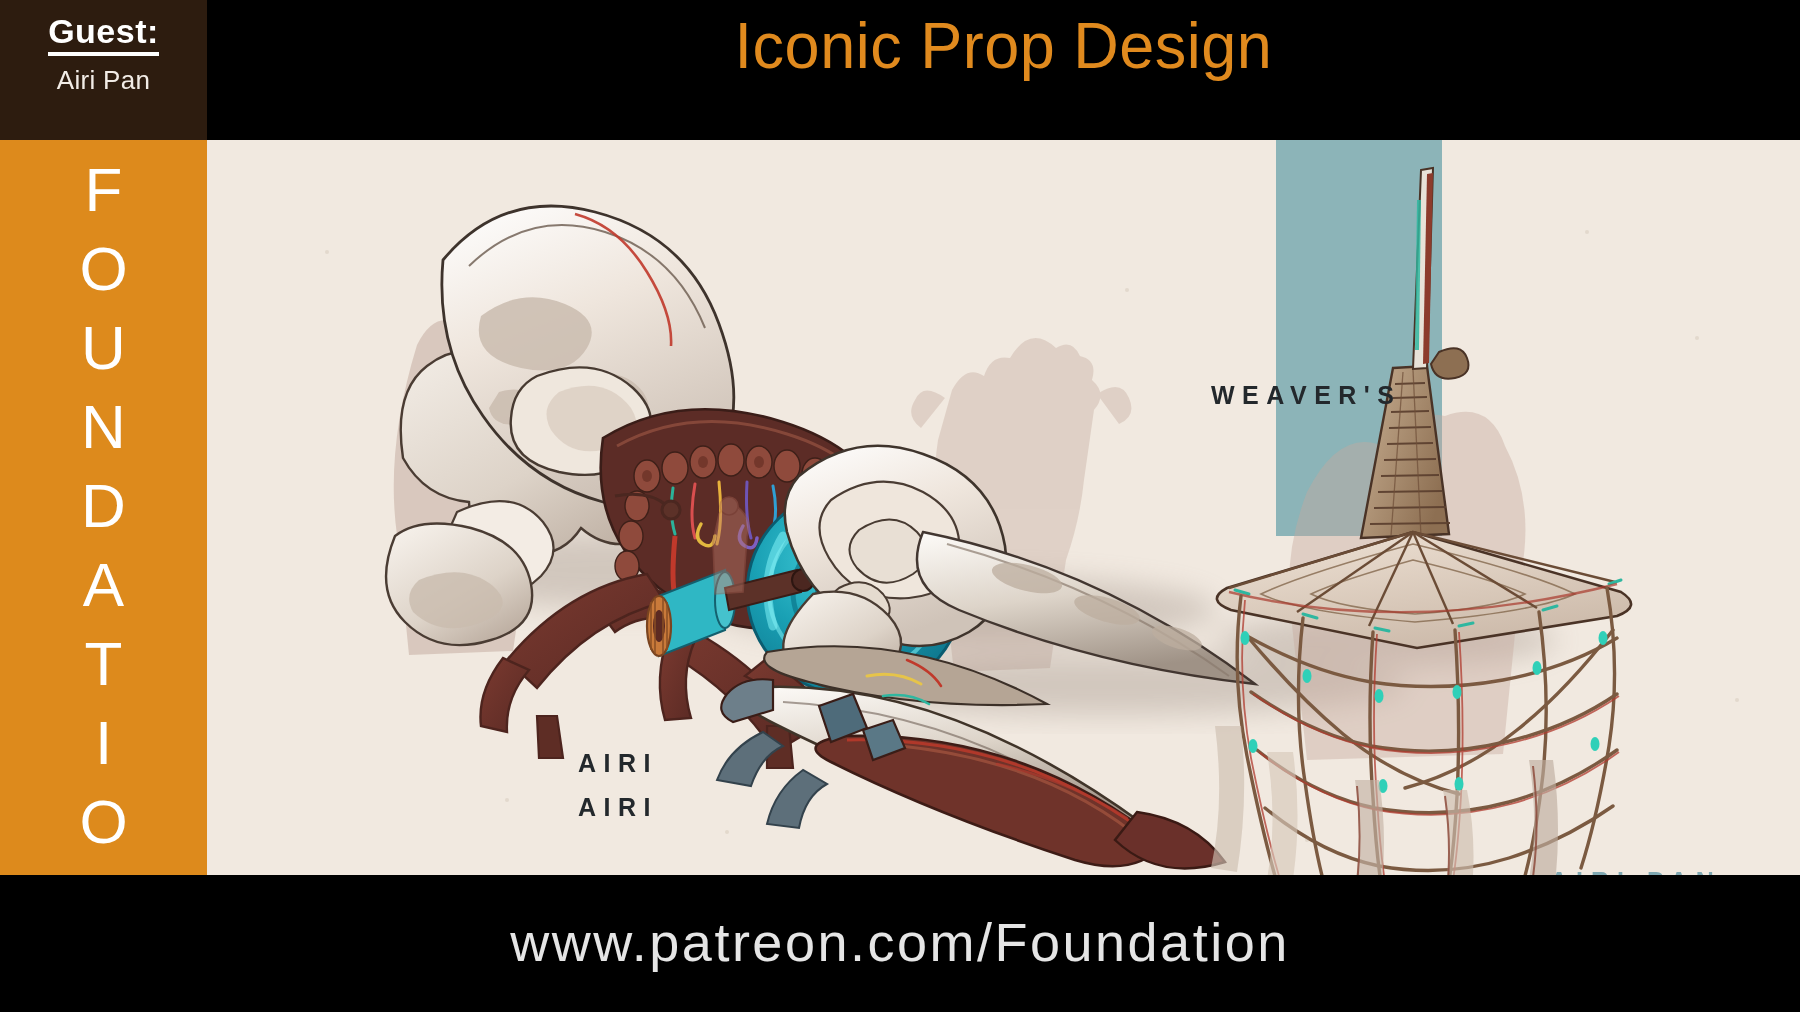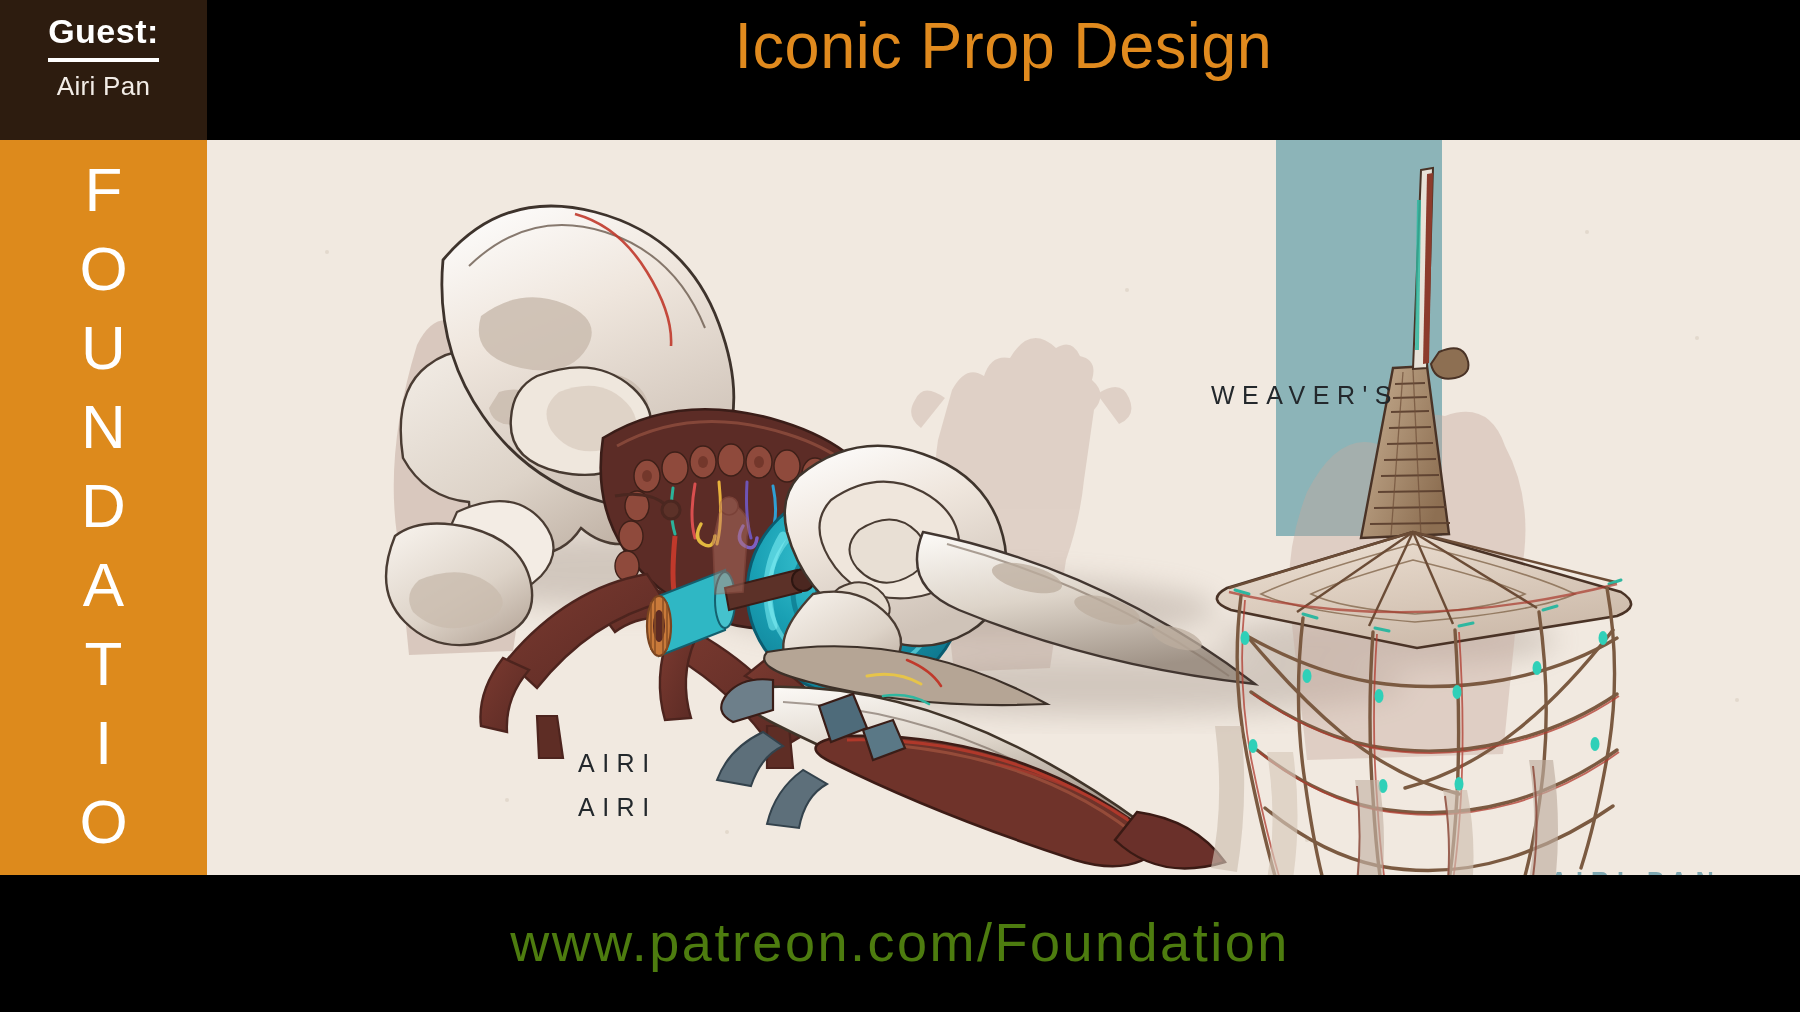--- a/index.html
+++ b/index.html
@@ -6,50 +6,50 @@
   body{width:1800px;height:1012px;overflow:hidden;
        font-family:"Liberation Sans",sans-serif;}
   #stage{position:relative;width:1800px;height:1012px;background:#000;overflow:hidden;}
 
   
   .topbar{position:absolute;left:0;top:0;width:1800px;height:140px;background:#000;}
   .guestbox{position:absolute;left:0;top:0;width:207px;height:140px;background:#2d1c0f;
             display:flex;flex-direction:column;align-items:center;justify-content:flex-start;
             padding-top:14px;box-sizing:border-box;}
   .guest-label{color:#fff;font-size:34px;font-weight:bold;letter-spacing:.5px;
-               border-bottom:4px solid #fff;padding-bottom:8px;line-height:1.05;}
+               border-bottom:4px solid #fff;padding-bottom:2px;line-height:1.05;}
   .guest-name{color:#f2ece6;font-size:26px;margin-top:9px;letter-spacing:.3px;font-weight:400;}
 
   .maintitle{position:absolute;left:207px;top:0;width:1593px;height:101px;
              display:flex;align-items:center;justify-content:center;}
   .maintitle span{color:#E08A1E;font-size:63px;font-weight:400;letter-spacing:.5px;
                   transform:translateY(-6px) scaleY(1.04);}
 
   
   .rail{position:absolute;left:0;top:140px;width:207px;height:872px;background:#DD8A1C;
         display:flex;flex-direction:column;align-items:center;justify-content:flex-start;
         padding-top:10px;box-sizing:border-box;}
   .rail-letter{color:#fff;font-size:62px;line-height:79px;font-weight:300;letter-spacing:0;}
 
   
   .art{position:absolute;left:207px;top:140px;width:1593px;height:735px;
        background:#EFE7DE;overflow:hidden;}
   .art svg{display:block;width:1593px;height:735px;}
 
   
-  .lbl{position:absolute;color:#23282c;font-weight:400;font-size:25px;letter-spacing:7.5px;}
+  .lbl{position:absolute;color:#23282c;font-weight:700;font-size:25px;letter-spacing:7.5px;}
   .lbl-rope{left:371px;top:601px;line-height:44px;}
   .lbl-weaver{left:1004px;top:232px;line-height:46px;text-align:left;}
   .watermark{position:absolute;left:1343px;top:727px;color:#7FA8B2;font-weight:700;
              font-size:25px;letter-spacing:8px;}
 
   
   .bottombar{position:absolute;left:0;top:875px;width:1800px;height:137px;background:#000;
              display:flex;align-items:center;justify-content:center;}
-  .bottombar span{color:#4d7c0f;font-size:54px;letter-spacing:2.5px;font-weight:400;
+  .bottombar span{color:#e5e5e5;font-size:54px;letter-spacing:2.5px;font-weight:400;
                   transform:translateY(-2px);}
 </style>
 </head>
 <body>
 
 <div id="stage">
 
   <div class="topbar">
 
     <div class="guestbox">

